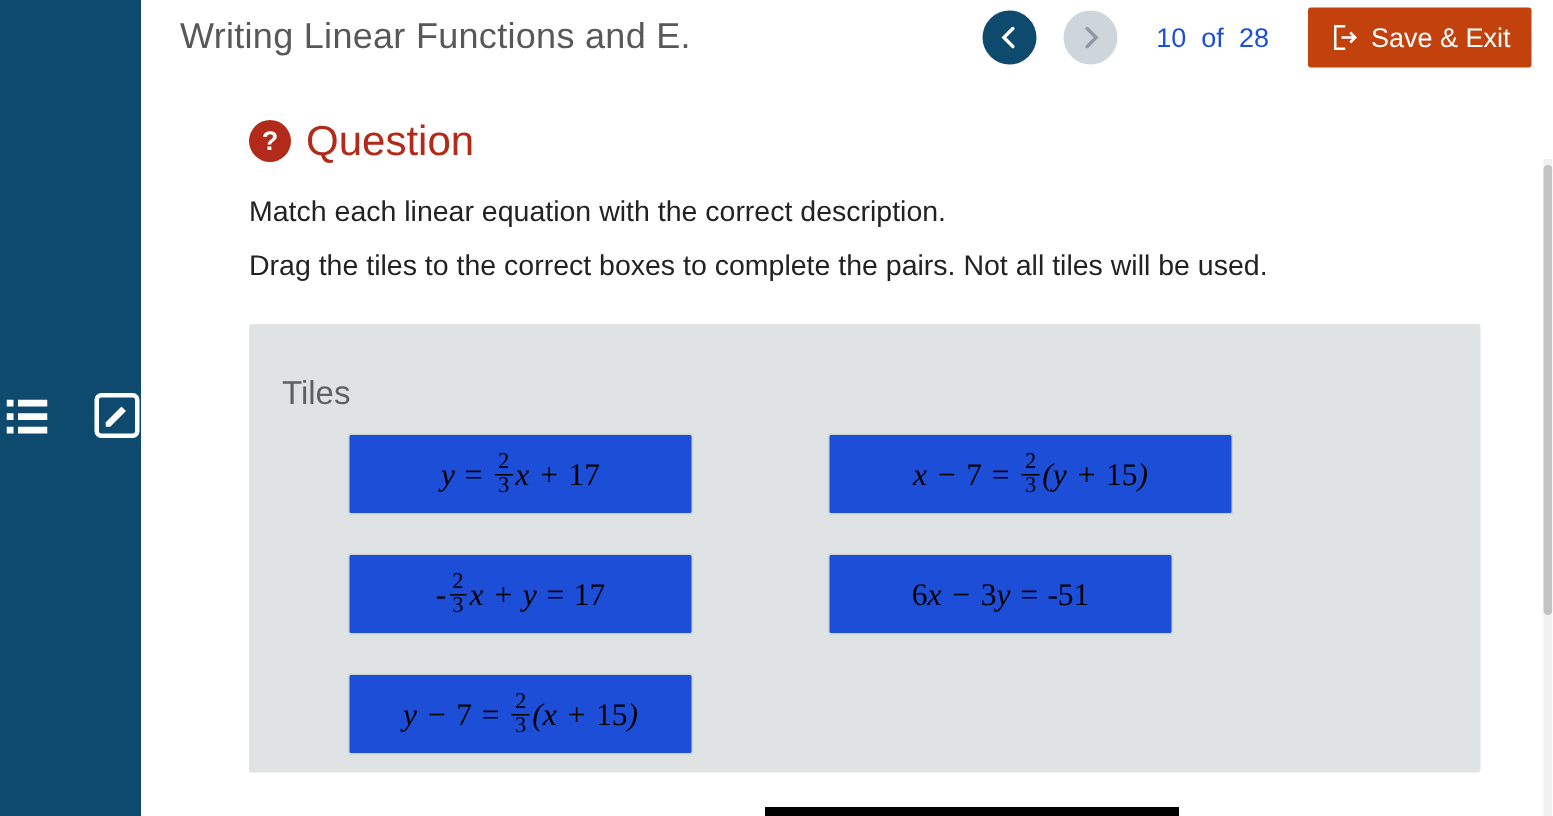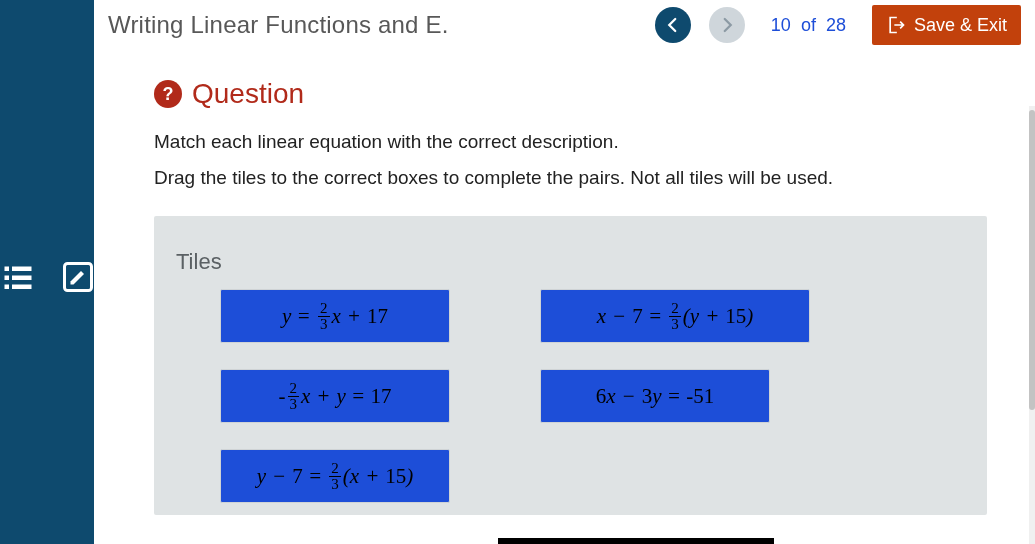--- a/index.html
+++ b/index.html
@@ -8,21 +8,21 @@
 
   
   .sidebar { width: 94px; background: #0e4a6e; display: flex; flex-direction: row; align-items: center; padding-top: 10px; gap: 24px; flex-shrink: 0; }
   .sidebar-item { width: 46px; height: 46px; display: flex; align-items: center; justify-content: center; cursor: pointer; color: #fff; }
   .sidebar-item.boxed { border: 2px solid #fff; border-radius: 4px; width: 40px; height: 40px; background: #fff; }
   .sidebar svg { width: 36px; height: 36px; }
   .hola-bubble { position: relative; }
   .hola-text { position: absolute; font-size: 10px; font-style: italic; font-weight: bold; left: 9px; top: 13px; color: #0e4a6e; pointer-events:none; }
 
   
-  .main { flex: 1; display: flex; flex-direction: column; position: relative; }
+  .main { flex: 1; display: flex; flex-direction: column; position: relative; padding-left: 12px; }
 
   
   .header { height: 50px; display: flex; align-items: center; padding: 0 14px; gap: 18px; }
   .title { font-size: 24px; color: #585858; font-weight: 300; flex: 0 0 auto; margin-right: auto; letter-spacing: .2px; }
   .nav-btn { width: 36px; height: 36px; border-radius: 50%; display: flex; align-items: center; justify-content: center; cursor: pointer; }
   .nav-prev { background: #0e4a6e; color: #fff; }
   .nav-next { background: #cfd6db; color: #8c9aa4; }
   .progress { font-size: 18px; color: #1d4ed8; padding: 0 8px; white-space: nowrap; }
   .save-exit { background: #c2410c; color: #fff; height: 40px; padding: 0 14px; display: flex; align-items: center; gap: 8px; font-size: 18px; border-radius: 2px; cursor: pointer; }
   .save-exit svg { width: 20px; height: 20px; }

